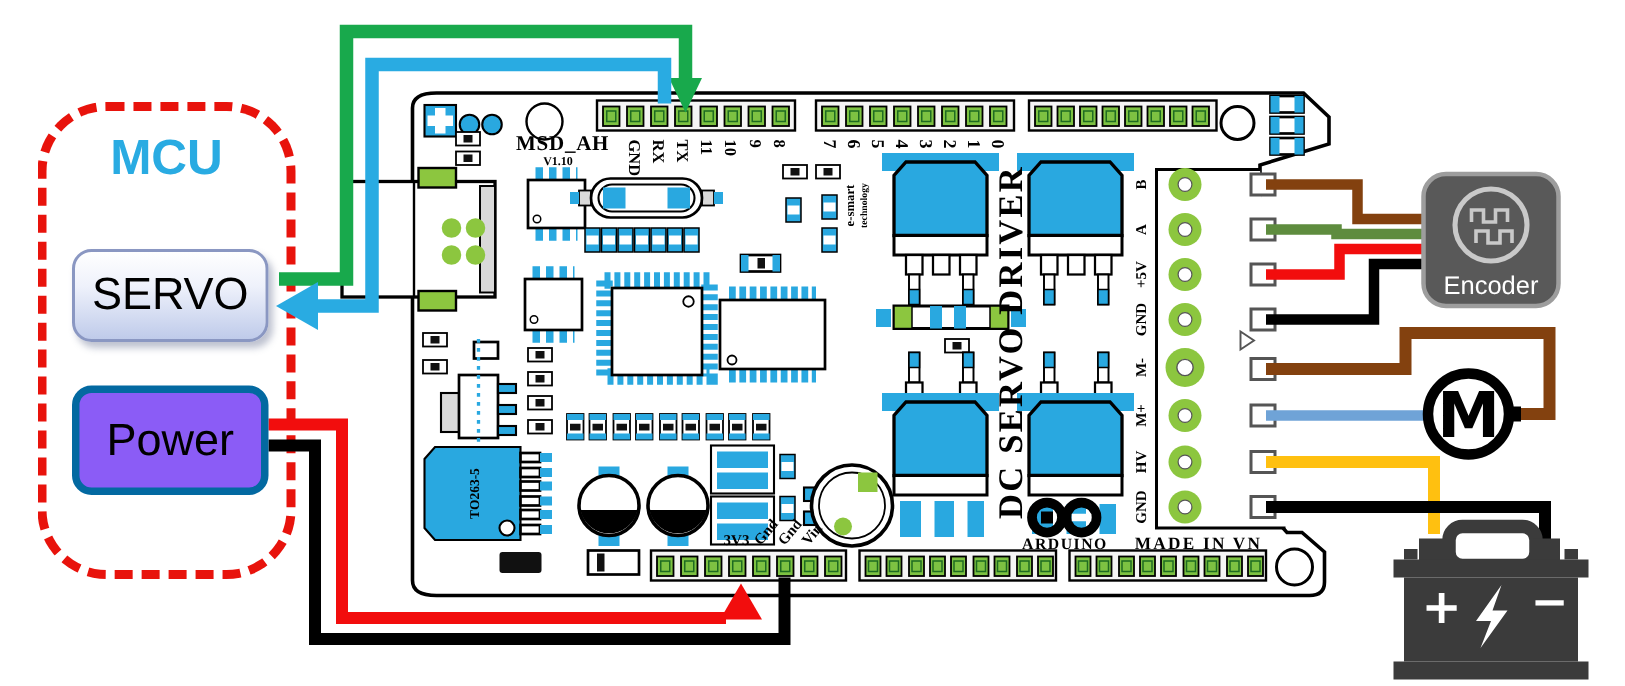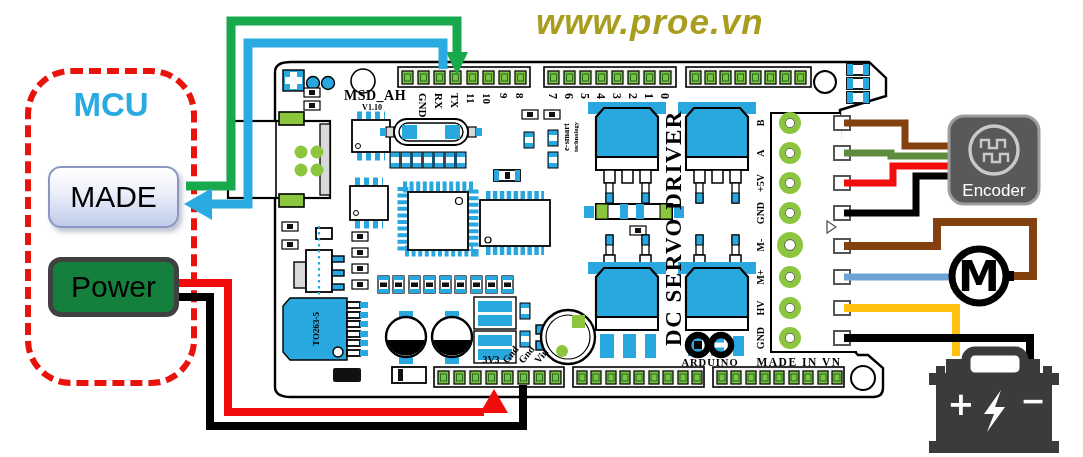--- a/index.html
+++ b/index.html
@@ -10,22 +10,22 @@
              color:#a89d1e;letter-spacing:1px;white-space:nowrap}
   .mcu-box{position:absolute;left:25px;top:68px;width:172px;height:318px;box-sizing:border-box;
            border:6px dashed #e8130c;border-radius:46px}
   .mcu-label{position:absolute;left:25px;top:86px;width:172px;text-align:center;
              font-size:33px;font-weight:bold;color:#29abe2}
   .uart-box{position:absolute;left:48px;top:166px;width:131px;height:62px;box-sizing:border-box;
             border:2px solid #8a97c2;border-radius:13px;
             background:linear-gradient(180deg,#ffffff 0%,#eef1fb 40%,#bfcbea 100%);
             box-shadow:3px 4px 5px rgba(110,120,150,.45);
             display:flex;align-items:center;justify-content:center;font-size:30px;color:#000}
-  .power-box{position:absolute;left:48px;top:257px;width:131px;height:60px;box-sizing:border-box;
-             border:5px solid #404040;border-radius:13px;background:#15803d;
+  .power-box{position:absolute;left:48px;top:257px;width:131px;height:73px;box-sizing:border-box;
+             border:5px solid #0369a1;border-radius:13px;background:#8b5cf6;
              display:flex;align-items:center;justify-content:center;font-size:30px;color:#000}
   .silk{font-family:"Liberation Serif",serif;font-weight:bold;fill:#000}
   .sans{font-family:"Liberation Sans",sans-serif}
   .wire{fill:none;stroke-linecap:butt;stroke-linejoin:miter}
   .wt{fill:#fff;stroke:#000;stroke-width:1.8}
   .c1{fill:#29a8e0;stroke:#000;stroke-width:1.4}
   .c2{fill:#29a8e0}
   .strip{fill:#f4f4f4;stroke:#000;stroke-width:1.6}
 </style>
 </head>
@@ -483,21 +483,20 @@
       <rect x="1043" y="366" width="9" height="7" fill="#3b3b3b"></rect>
       <rect x="929" y="373" width="130" height="12" fill="#3b3b3b"></rect>
       <rect x="936" y="385" width="116" height="56" fill="#3b3b3b"></rect>
       <rect x="929" y="441" width="130" height="12" fill="#3b3b3b"></rect>
       <text x="961" y="415" font-size="32" font-weight="bold" fill="#fff" text-anchor="middle" font-family="DejaVu Sans, sans-serif">+</text>
       <text x="1033" y="411" font-size="30" font-weight="bold" fill="#fff" text-anchor="middle" font-family="DejaVu Sans, sans-serif">−</text>
       <path fill="#fff" d="M1001 390 L984 414 L994 414 L987 432 L1005 407 L995 407 Z"></path>
     </g>
   </svg>
 
-  <div class="watermark">www.proe.vn</div>
   <div class="mcu-label">MCU</div>
   <div class="uart-box">
-    <span>MADE</span>
+    <span>SERVO</span>
   </div>
   <div class="power-box">
     <span>Power</span>
   </div>
 </div>
 
 </body></html>

